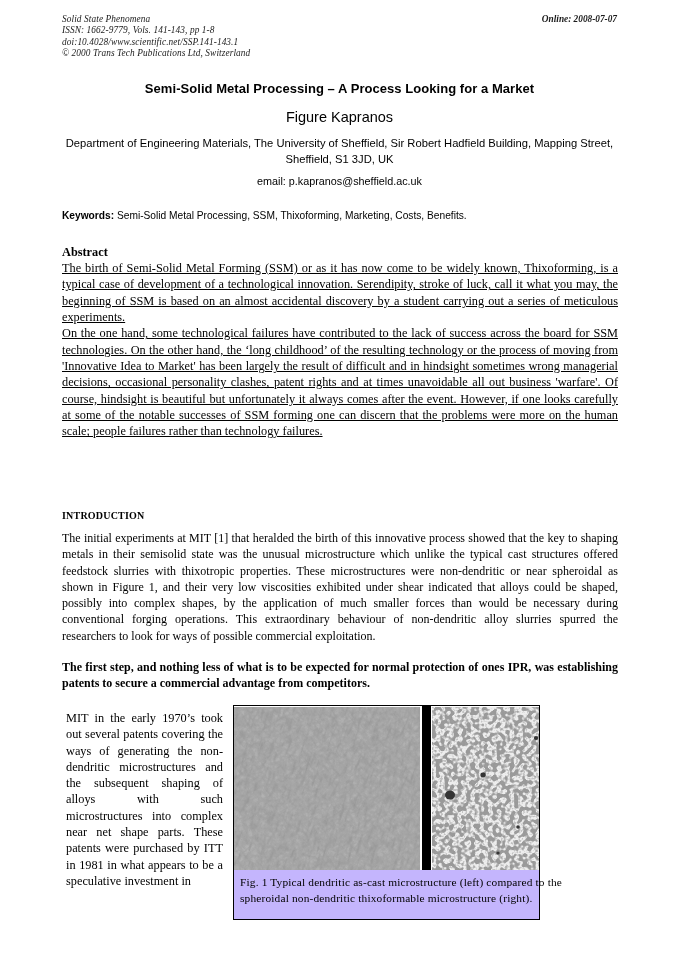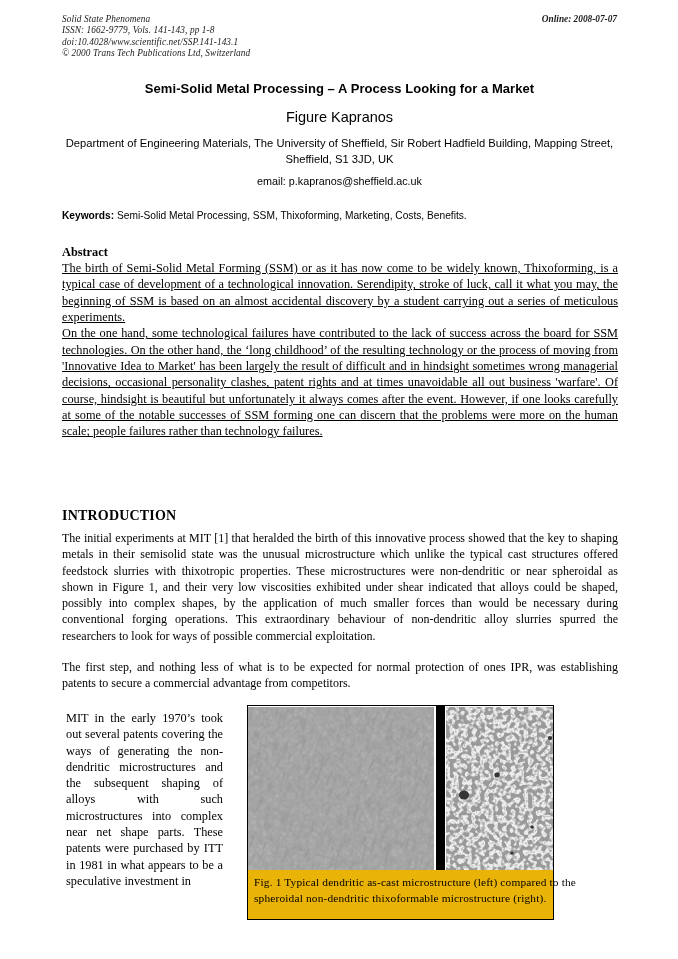--- a/index.html
+++ b/index.html
@@ -129,35 +129,35 @@
     text-decoration: underline;
   }
   .abstract-body p { margin: 0; }
 
   
   .intro-head {
     position: absolute;
     left: 62px;
     top: 508px;
     font-weight: bold;
-    font-size: 14px;
+    font-size: 10px;
     line-height: 15px;
     letter-spacing: 0.2px;
   }
   .intro-body {
     position: absolute;
     left: 62px;
     top: 530px;
     width: 556px;
     font-size: 12px;
     line-height: 16.3px;
     text-align: justify;
   }
   .intro-body p { margin: 0 0 15px 0; }
-  .intro-body p:last-child { margin-bottom: 0; }
+  .intro-body p:last-child { margin-bottom: 0; font-weight: bold; }
 
   
   .side-col {
     position: absolute;
     left: 62px;
     top: 706px;
     width: 165px;
     font-size: 12.3px;
     line-height: 16.3px;
     text-align: justify;
@@ -166,22 +166,21 @@
 
   
   .figure-box {
     position: absolute;
     left: 233px;
     top: 705px;
     width: 307px;
     height: 215px;
     border: 1.4px solid #000;
     box-sizing: border-box;
-    background: #eab308;
-    margin-left: 14px;
+    background: #c4b5fd;
   }
   .figure-images {
     position: relative;
     width: 100%;
     height: 164px;
     overflow: hidden;
     background: #fff;
   }
   .micro {
     position: absolute;

